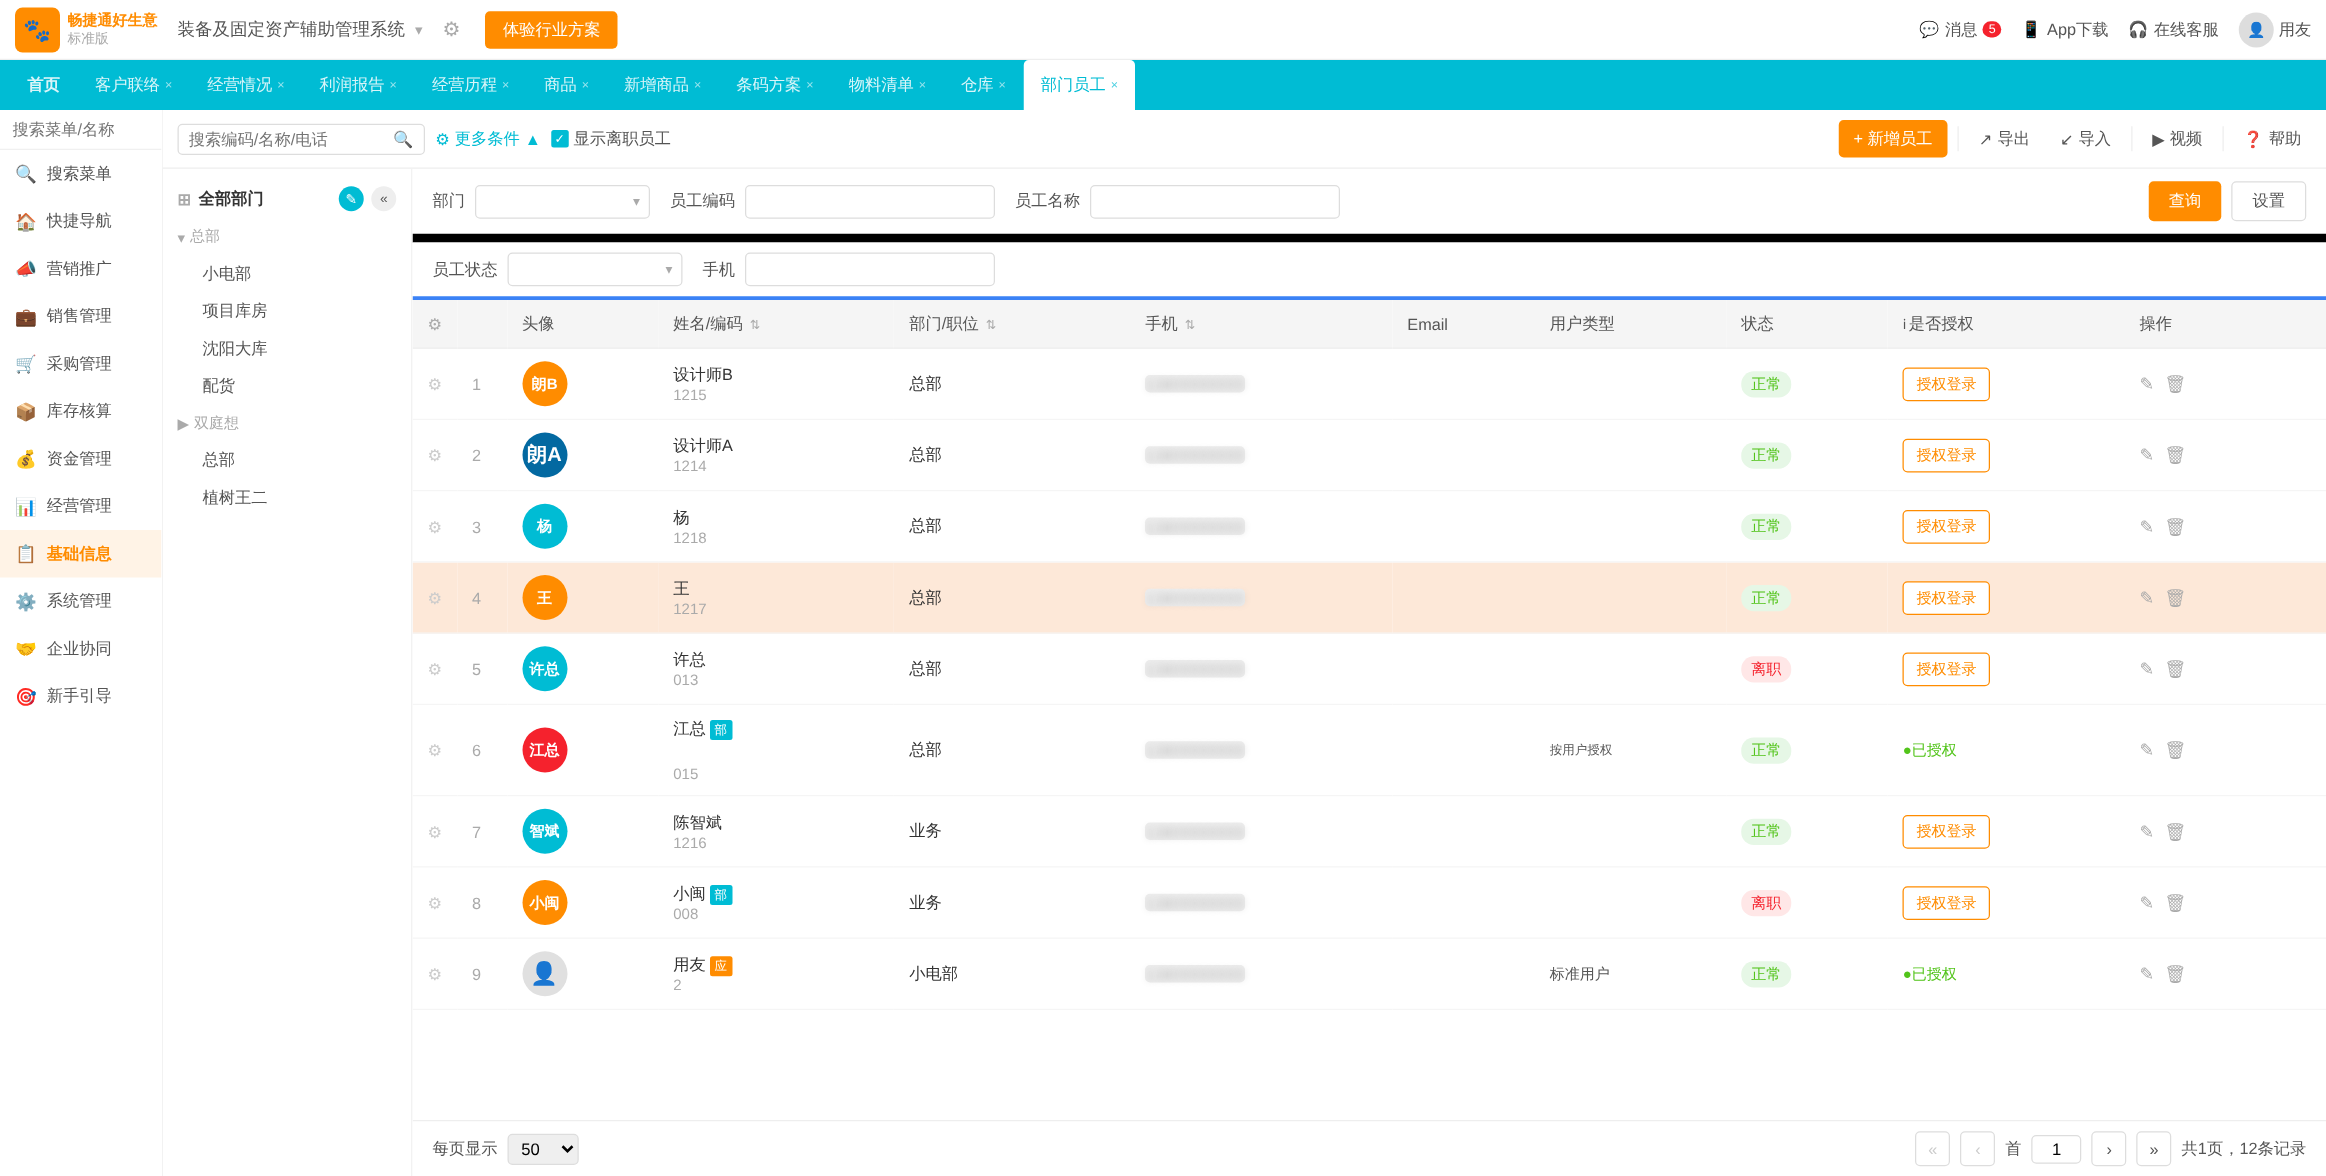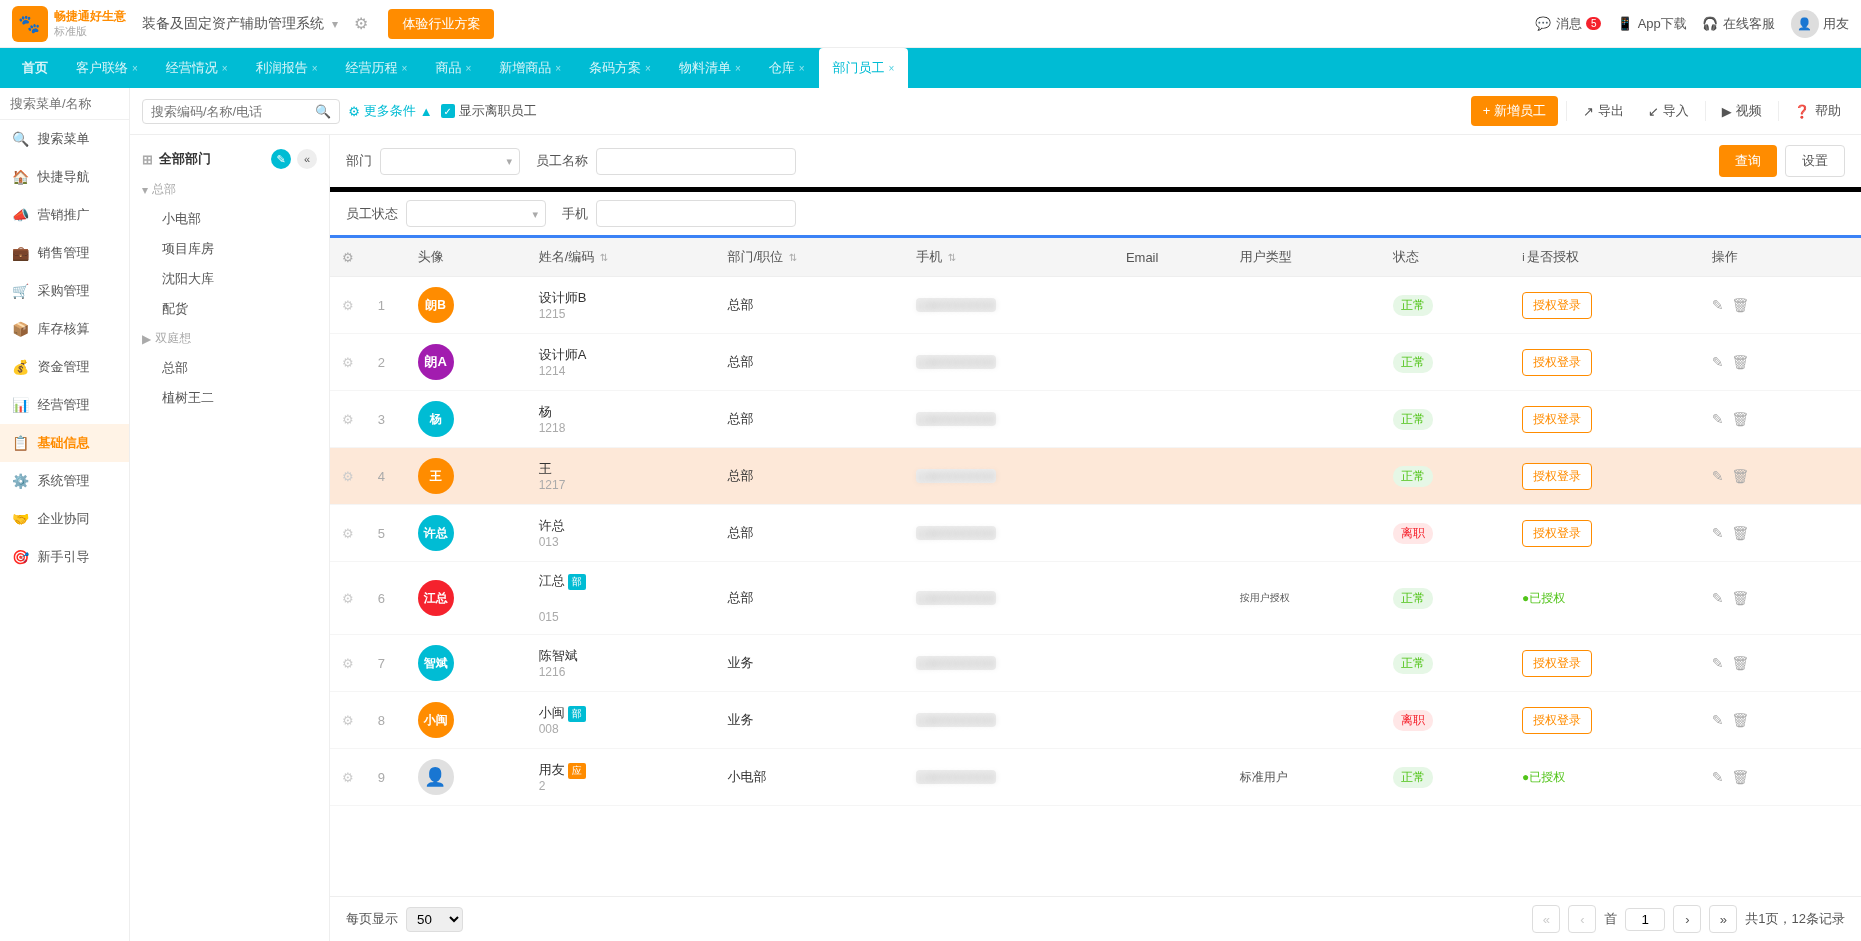--- a/index.html
+++ b/index.html
@@ -65,21 +65,21 @@
     .dept-action-btn { width: 20px; height: 20px; border-radius: 50%; display: flex; align-items: center; justify-content: center; cursor: pointer; font-size: 11px; }
     .dept-action-edit { background: #00bcd4; color: #fff; }
     .dept-action-collapse { background: #eee; color: #555; }
     .tree-item { padding: 6px 12px 6px 24px; cursor: pointer; font-size: 13px; color: #555; display: flex; align-items: center; gap: 4px; }
     .tree-group-label { padding: 6px 12px; font-size: 12px; color: #aaa; display: flex; align-items: center; gap: 4px; cursor: pointer; }
 
     
     .table-area { flex: 1; display: flex; flex-direction: column; overflow: hidden; background: #fff; }
 
     
-    .filter-row { display: flex; align-items: center; gap: 16px; padding: 10px 16px; background: #fff; border-bottom: 5px solid #000000; flex-wrap: wrap; }
+    .filter-row { display: flex; align-items: center; gap: 16px; padding: 10px 16px; background: #fff; border-bottom: 7px solid #000000; flex-wrap: wrap; }
     .filter-field { display: flex; align-items: center; gap: 8px; }
     .filter-label { font-size: 13px; color: #555; white-space: nowrap; }
     .filter-select { border: 1px solid #ddd; border-radius: 4px; padding: 5px 24px 5px 8px; font-size: 13px; color: #333; background: #fff; appearance: none; position: relative; min-width: 140px; }
     .filter-input { border: 1px solid #ddd; border-radius: 4px; padding: 5px 8px; font-size: 13px; color: #333; width: 180px; }
     .filter-select-wrap { position: relative; display: inline-block; }
     .filter-select-wrap::after { content: "▾"; position: absolute; right: 8px; top: 50%; transform: translateY(-50%); color: #aaa; pointer-events: none; font-size: 11px; }
     .query-btn { background: #ff8c00; color: #fff; border: none; padding: 6px 16px; border-radius: 4px; cursor: pointer; font-size: 13px; }
     .reset-btn { background: #fff; color: #555; border: 1px solid #ddd; padding: 6px 16px; border-radius: 4px; cursor: pointer; font-size: 13px; }
     .filter-second-row { display: flex; align-items: center; gap: 16px; padding: 8px 16px; background: #fff; border-bottom: 3px solid #3b82f6; }
 
@@ -295,20 +295,24 @@
       <div class="table-area">
 
         <div class="filter-row">
           <div class="filter-field">
             <span class="filter-label">部门</span>
             <div class="filter-select-wrap">
               <select class="filter-select">
                 <option></option>
               </select>
             </div>
+          </div>
+          <div class="filter-field">
+            <span class="filter-label">员工编码</span>
+            <input class="filter-input" type="text" style="width: 200px;">
           </div>
           <div class="filter-field">
             <span class="filter-label">员工名称</span>
             <input class="filter-input" type="text" style="width: 200px;">
           </div>
           <div style="margin-left:auto;display:flex;gap:8px;">
             <button class="query-btn">查询</button>
             <button class="reset-btn">设置</button>
           </div>
         </div>
@@ -362,21 +366,21 @@
                     <div class="action-icons">
                       <span class="action-icon">✎</span>
                       <span class="action-icon">🗑</span>
                     </div>
                   </td>
                 </tr>
                 <tr>
                   <td style="text-align: center; color: rgb(204, 204, 204);">⚙</td>
                   <td style="color: rgb(170, 170, 170);">2</td>
                   <td>
-                    <div class="avatar-cell" style="background: #a21caf; font-size: 13px;">朗A</div>
+                    <div class="avatar-cell" style="background: #0369a1; font-size: 16px;">朗A</div>
                   </td>
                   <td><span>设计师A</span><div style="color: rgb(170, 170, 170); font-size: 12px;">1214</div></td>
                   <td>总部</td>
                   <td><span class="blurred">13800000000</span></td>
                   <td></td>
                   <td style="font-size: 12px; color: rgb(85, 85, 85);"></td>
                   <td><span class="status-badge status-normal">正常</span></td>
                   <td><button class="auth-btn">授权登录</button></td>
                   <td>
                     <div class="action-icons">

